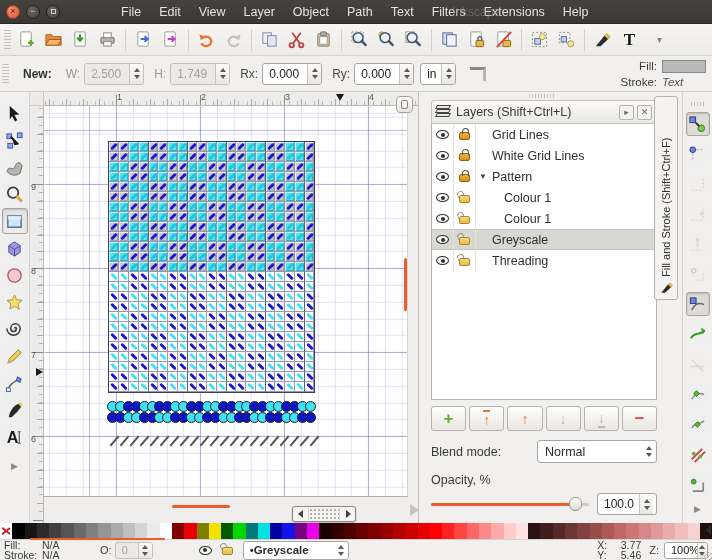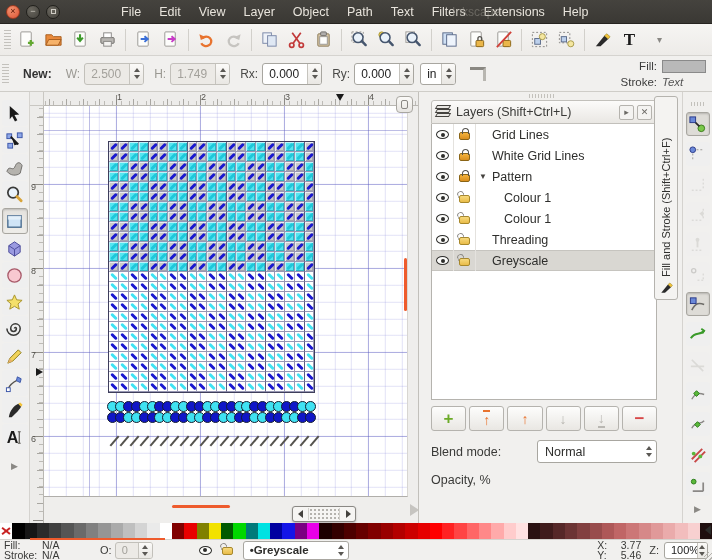--- a/index.html
+++ b/index.html
@@ -2389,39 +2389,39 @@
           <div class="lrow ind">
             <span class="colcell">
               <span class="i-eye"></span>
             </span>
             <span class="colcell">
               <span class="i-lock open" style="margin-top: 2px;"></span>
             </span>
             <span class="exp"></span>
             <span class="lname">Colour 1</span>
           </div>
+          <div class="lrow sel">
+            <span class="colcell">
+              <span class="i-eye"></span>
+            </span>
+            <span class="colcell">
+              <span class="i-lock open" style="margin-top: 2px;"></span>
+            </span>
+            <span class="exp"></span>
+            <span class="lname">Greyscale</span>
+          </div>
           <div class="lrow">
             <span class="colcell">
               <span class="i-eye"></span>
             </span>
             <span class="colcell">
               <span class="i-lock open" style="margin-top: 2px;"></span>
             </span>
             <span class="exp"></span>
             <span class="lname">Threading</span>
-          </div>
-          <div class="lrow sel">
-            <span class="colcell">
-              <span class="i-eye"></span>
-            </span>
-            <span class="colcell">
-              <span class="i-lock open" style="margin-top: 2px;"></span>
-            </span>
-            <span class="exp"></span>
-            <span class="lname">Greyscale</span>
           </div>
         </div>
       <div class="layer-btns" id="layerbtns">
           <button class="lbtn">
             <span class="g">+</span>
           </button>
           <button class="lbtn">
             <span class="o bar-t">↑</span>
           </button>
           <button class="lbtn">
@@ -2441,20 +2441,34 @@
         <span class="blbl">Blend mode:</span>
         <div class="combo">
           <span class="cval">Normal</span>
           <span class="spin" style="border-left:none;background:none">
               <i class="up"></i>
               <i class="dn"></i>
             </span>
         </div>
       </div>
       <div class="opacity-lbl">Opacity, %</div>
+      <div class="opacity-row">
+        <div class="slider">
+          <div class="track"></div>
+          <div class="fill"></div>
+          <div class="knob"></div>
+        </div>
+        <div class="spinbox" style="width:60px">
+          <span class="val" style="min-width:38px">100.0</span>
+          <span class="spin">
+              <i class="up"></i>
+              <i class="dn"></i>
+            </span>
+        </div>
+      </div>
     </div>
     <div class="vtab">
       <span class="vtext">Fill and Stroke (Shift+Ctrl+F)</span>
       <svg class="pen" viewBox="0 0 20 20">
         <path d="M3 17l9-11 4 3.5L8 17z" fill="#2a2a2a"></path>
         <path d="M12 6l4 3.5 2-2.5-3.5-3z" fill="#f2c23a" stroke="#8a7a1a" stroke-width="0.6"></path>
       </svg>
     </div>
   </div>
 

